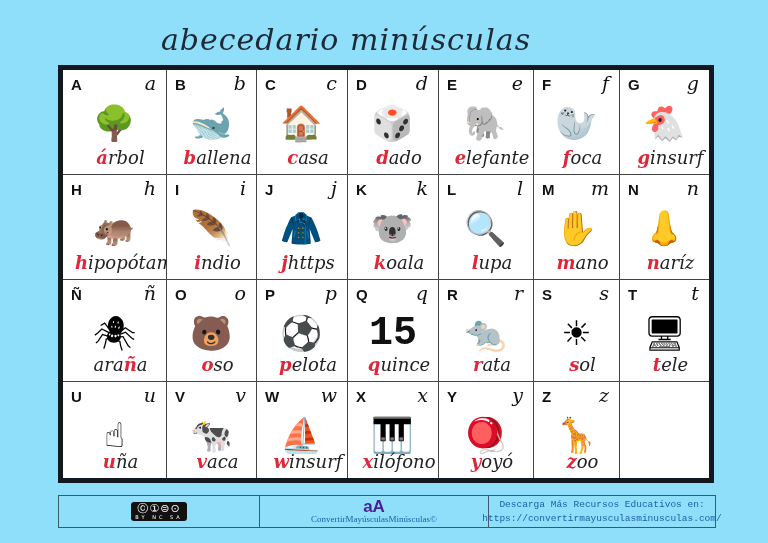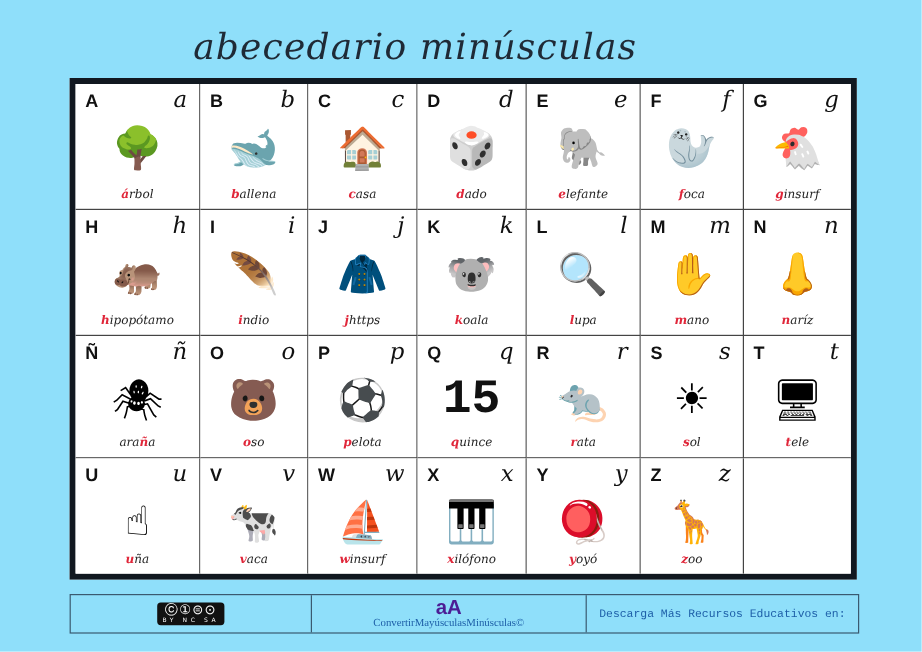--- a/index.html
+++ b/index.html
@@ -16,21 +16,21 @@
     display: grid;
     grid-template-columns: 104px 90px 91px 91px 95px 86px 89px;
     grid-template-rows: 105px 105px 102px 96px;
   }
   .cell { position: relative; border-right: 1px solid #444; border-bottom: 1px solid #444; background: #fff; }
   .cell.lastcol { border-right: none; }
   .cell.lastrow { border-bottom: none; }
   .upper { position: absolute; left: 8px; top: 6px; font-family: "Liberation Sans", sans-serif; font-weight: bold; font-size: 15px; color: #111; }
   .lower { position: absolute; right: 10px; top: 2px; font-family: "DejaVu Serif", serif; font-style: italic; font-size: 19px; color: #111; }
   .pic { position: absolute; left: 50%; top: 28px; transform: translateX(-50%); width: 56px; height: 50px; display: flex; align-items: center; justify-content: center; }
-  .word { position: absolute; left: 0; right: 0; bottom: 6px; text-align: center; font-family: "DejaVu Serif", serif; font-style: italic; font-size: 10px; color: #222; }
+  .word { position: absolute; left: 0; right: 0; bottom: 6px; text-align: center; font-family: "DejaVu Serif", serif; font-style: italic; font-size: 18px; color: #222; padding-left: 12px; }
   .word .hl { color: #e0273a; font-weight: bold; }
   .footer {
     position: absolute; left: 58px; top: 495px; width: 658px; height: 33px;
     border: 1px solid #3a5a70; display: grid; grid-template-columns: 201px 229px 226px;
   }
   .fcell { border-right: 1px solid #3a5a70; display: flex; flex-direction: column; align-items: center; justify-content: center; }
   .fcell:last-child { border-right: none; }
   .cc { background: #111; color: #fff; border-radius: 3px; padding: 1px 4px; font-size: 9px; display: flex; flex-direction: column; align-items: center; line-height: 1; }
   .cc .icons { font-size: 11px; letter-spacing: 1px; }
   .cc .sub { font-size: 5px; letter-spacing: 3px; margin-top: 1px; }
@@ -269,14 +269,15 @@
       <span class="icons">ⓒ①⊜⊙</span>
       <span class="sub">BY NC SA</span>
     </div>
   </div>
   <div class="fcell">
     <div class="brand-aa">aA</div>
     <div class="brand-name">ConvertirMayúsculasMinúsculas©</div>
   </div>
   <div class="fcell">
     <div class="promo">Descarga Más Recursos Educativos en:</div>
+    <div class="promo">https://convertirmayusculasminusculas.com/</div>
   </div>
 </div>
 
 </body></html>

